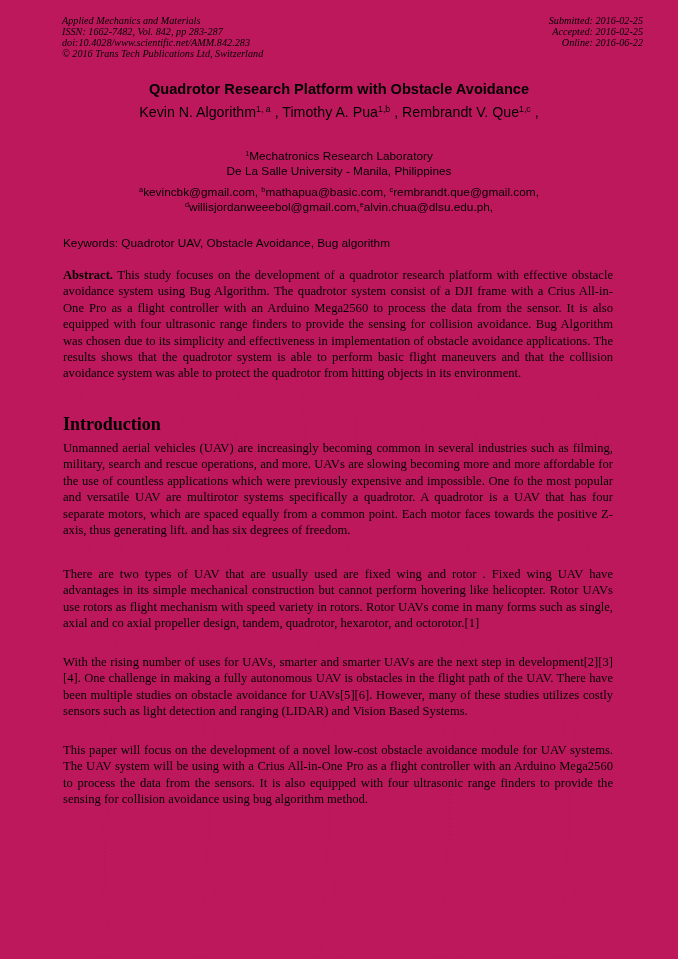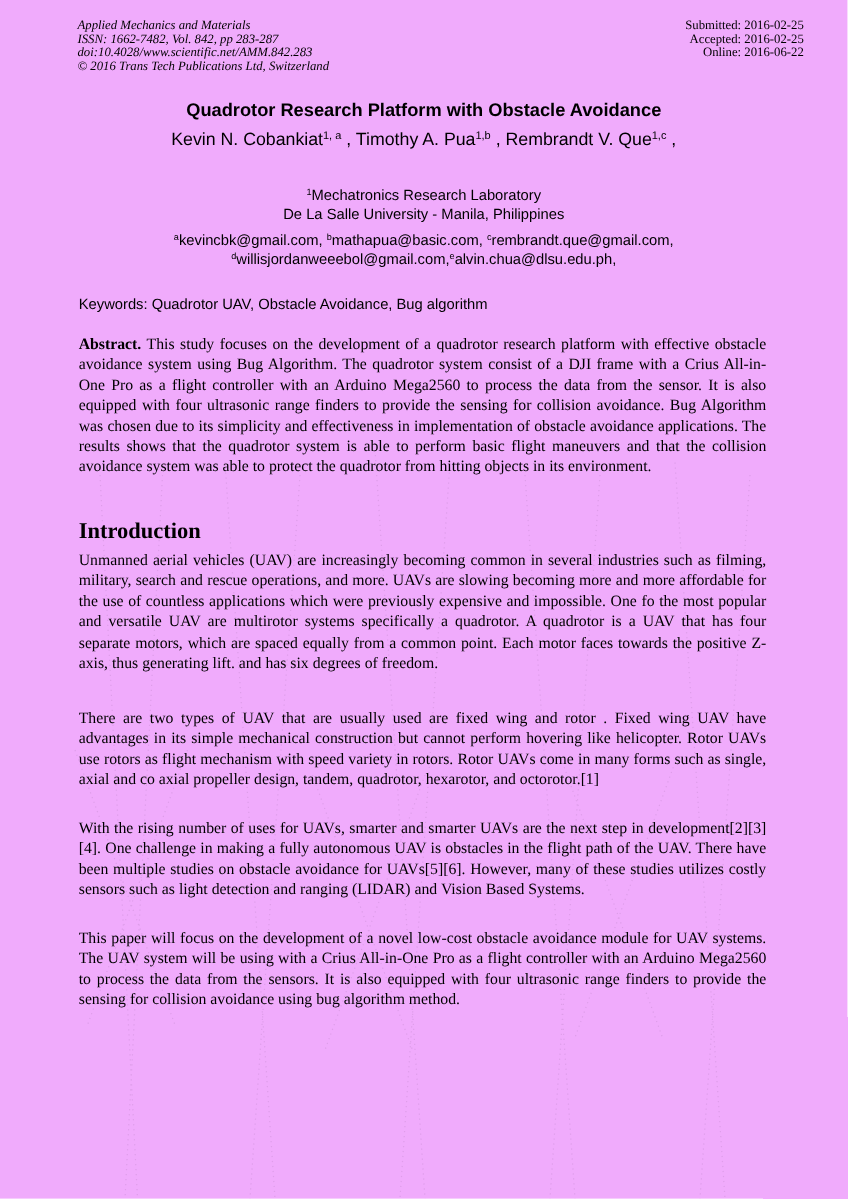--- a/index.html
+++ b/index.html
@@ -1,20 +1,20 @@
 <!DOCTYPE html>
 <html><head>
   <meta charset="utf-8">
   <style>
     html, body { margin: 0; padding: 0; background: #ffffff; }
     body { width: 678px; height: 959px; position: relative; overflow: hidden; color: #000; }
-    .page { position: absolute; left: 0; top: 0; width: 678px; height: 959px; background: #f0abfc; }
+    .page { position: absolute; left: 0; top: 0; width: 678px; height: 959px; background: #be185d; }
 
     .hdr-left { position: absolute; left: 62px; top: 15px; font-family: "Liberation Serif", serif; font-style: italic; font-size: 10.2px; line-height: 11px; }
-    .hdr-right { position: absolute; right: 35px; top: 15px; text-align: right; font-family: "Liberation Serif", serif; font-size: 10.2px; line-height: 11px; }
+    .hdr-right { position: absolute; right: 35px; top: 15px; text-align: right; font-family: "Liberation Serif", serif; font-style: italic; font-size: 10.2px; line-height: 11px; }
 
     .title { position: absolute; left: 0; width: 678px; top: 80px; text-align: center; font-family: "Liberation Sans", sans-serif; font-weight: bold; font-size: 14.6px; line-height: 18px; }
     .authors { position: absolute; left: 0; width: 678px; top: 103px; text-align: center; font-family: "Liberation Sans", sans-serif; font-size: 14.2px; line-height: 19px; }
     .affil { position: absolute; left: 0; width: 678px; top: 149px; text-align: center; font-family: "Liberation Sans", sans-serif; font-size: 11.8px; line-height: 14.5px; }
     .emails { position: absolute; left: 0; width: 678px; top: 185px; text-align: center; font-family: "Liberation Sans", sans-serif; font-size: 11.8px; line-height: 15px; }
     sup { font-size: 0.62em; vertical-align: 0.55em; line-height: 0; }
 
     .keywords { position: absolute; left: 63px; top: 236px; font-family: "Liberation Sans", sans-serif; font-size: 11.8px; line-height: 14px; }
     .keywords b { font-weight: normal; }
 
@@ -51,21 +51,21 @@
   <div class="hdr-right">
     <div>Submitted: 2016-02-25</div>
     <div>Accepted: 2016-02-25</div>
     <div>Online: 2016-06-22</div>
   </div>
 
   <div class="title">Quadrotor Research Platform with Obstacle Avoidance</div>
 
   <div class="authors">
     <div>
-      <span>Kevin N. Cobankiat</span><sup>1, a</sup><span> , </span><span>Timothy A. Pua</span><sup>1,b</sup><span> , </span><span>Rembrandt V. Que</span><sup>1,c</sup><span> ,</span>
+      <span>Kevin N. Algorithm</span><sup>1, a</sup><span> , </span><span>Timothy A. Pua</span><sup>1,b</sup><span> , </span><span>Rembrandt V. Que</span><sup>1,c</sup><span> ,</span>
     </div>
   </div>
 
   <div class="affil">
     <div><sup>1</sup><span>Mechatronics Research Laboratory</span></div>
     <div>De La Salle University - Manila, Philippines</div>
   </div>
 
   <div class="emails">
     <div>

